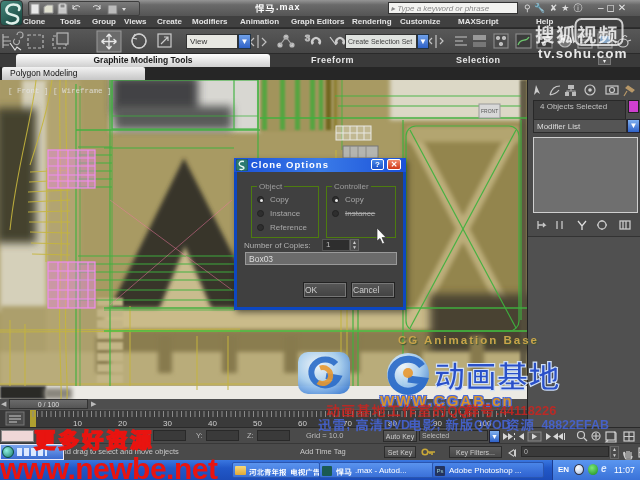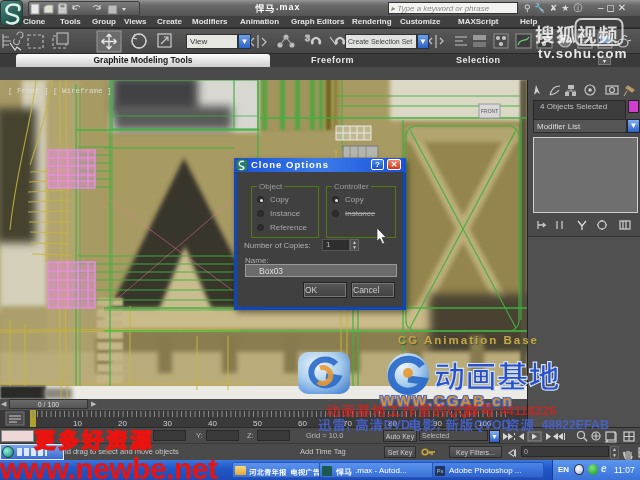--- a/index.html
+++ b/index.html
@@ -250,21 +250,21 @@
       <span class="mi" style="left:60px">Tools</span>
       <span class="mi" style="left:92px">Group</span>
       <span class="mi" style="left:124px">Views</span>
       <span class="mi" style="left:157px">Create</span>
       <span class="mi" style="left:192px">Modifiers</span>
       <span class="mi" style="left:240px">Animation</span>
       <span class="mi" style="left:291px">Graph Editors</span>
       <span class="mi" style="left:352px">Rendering</span>
       <span class="mi" style="left:400px">Customize</span>
       <span class="mi" style="left:458px">MAXScript</span>
-      <span class="mi" style="left:520px">Help</span>
+      <span class="mi" style="left:536px">Help</span>
 </div>
 
 <div class="abs" id="toolbar">
 <svg class="abs" style="left:0;top:0" width="640" height="26" viewBox="0 0 640 26">
 <g stroke="#b8b8b8" stroke-width="1.2" fill="none">
 <path d="M3,5 v14 M3,8 h6 M3,12 h8 M3,16 h6"></path>
           <path d="M17,6 a3,3 0 1,1 3,3 m-1,2 a3,3 0 1,1 -4,-1" stroke="#aaa"></path>
           <path d="M10,14 l5,7 l2,-3 l4,3" stroke="#ddd"></path>
 <rect x="28" y="6" width="15" height="13" stroke-dasharray="3,2"></rect>
 <rect x="53" y="7" width="13" height="12" stroke-dasharray="3,2"></rect>
@@ -319,20 +319,23 @@
 <div class="abs" id="selsetdd">Create Selection Set</div>
       <div class="abs" id="selsetdd-a">▼</div>
 </div>
 
 <div class="abs" id="ribbontabs">
 <div class="abs" id="gmt-tab">Graphite Modeling Tools</div>
 <span class="mi" style="left:311px;font-weight:bold;font-size:9px;letter-spacing:0.5px">Freeform</span>
 <span class="mi" style="left:456px;font-weight:bold;font-size:9px;letter-spacing:0.5px">Selection</span>
 <div class="abs" id="ribmin">▾</div>
 </div>
+<div class="abs" id="polyrow">
+      <div class="abs" id="poly-tab">Polygon Modeling</div>
+    </div>
 
 <div class="abs" id="cmdpanel">
 <svg class="abs" style="left:2px;top:3px" width="110" height="15" viewBox="0 0 110 15">
 <g stroke="#c8c8c8" stroke-width="1.2" fill="none">
 <path d="M6,2 l4,9 l-3,-2 l-3,3 z" fill="#ccc" stroke="none"></path>
 <path d="M20,12 q2,-9 10,-9 m-10,9 q6,-1 9,-5"></path>
 <rect x="38" y="2" width="6" height="4" fill="#bbb" stroke="none"></rect>
           <rect x="35" y="9" width="4" height="4" fill="#bbb" stroke="none"></rect>
           <rect x="42" y="9" width="4" height="4" fill="#bbb" stroke="none"></rect>
           <path d="M41,6 v2 m-4,1 v-1 h8 v1" stroke="#aaa"></path>
@@ -513,21 +516,21 @@
           <span>Controller</span>
         </div>
 <span class="radio on" style="left:95px;top:24px"></span>
         <span class="rlabel" style="left:108px;top:23px">Copy</span>
 <span class="radio" style="left:95px;top:38px"></span>
         <span class="rlabel" style="left:108px;top:37px;text-decoration:line-through">Instance</span>
 <span class="rlabel" style="left:7px;top:69px;color:#b0b0b0">Number of Copies:</span>
 <div class="abs" style="left:85px;top:67px;width:28px;height:12px;background:#2e2e2e;border:1px solid #555;color:#bbb;font-size:8px;padding-left:3px;line-height:10px">1</div>
 <div class="abs" style="left:113px;top:67px;width:9px;height:12px;background:#4c4c4c;border:1px solid #666;color:#ccc;font-size:5px;text-align:center;line-height:5px">▲<br>▼</div>
 <span class="rlabel" style="left:8px;top:84px;color:#b0b0b0">Name:</span>
-<div class="abs" style="left:8px;top:92px;width:152px;height:13px;background:#6b6b6b;border:1px solid #999;color:#ddd;font-size:8.5px;padding-left:13px;line-height:12px">Box03</div>
+<div class="abs" style="left:8px;top:80px;width:152px;height:13px;background:#6b6b6b;border:1px solid #999;color:#ddd;font-size:8.5px;padding-left:3px;line-height:12px">Box03</div>
 <div id="dlg-ok" style="left:67px;top:111px;width:42px;height:14px;line-height:13px">OK</div>
 <div id="dlg-cancel" style="left:115px;top:111px;width:42px;height:14px;line-height:13px">Cancel</div>
 </div>
 </div>
 
 <svg class="abs" style="left:376px;top:228px;z-index:70" width="12" height="18" viewBox="0 0 12 18">
       <polygon points="1,0 1,13 4,10.5 6.5,16 8.5,15 6,9.6 10,9.4" fill="#fff" stroke="#333" stroke-width="0.7"></polygon>
     </svg>
 
 <svg class="wm" style="left:530px;top:14px" width="110" height="34" viewBox="0 0 110 34">

